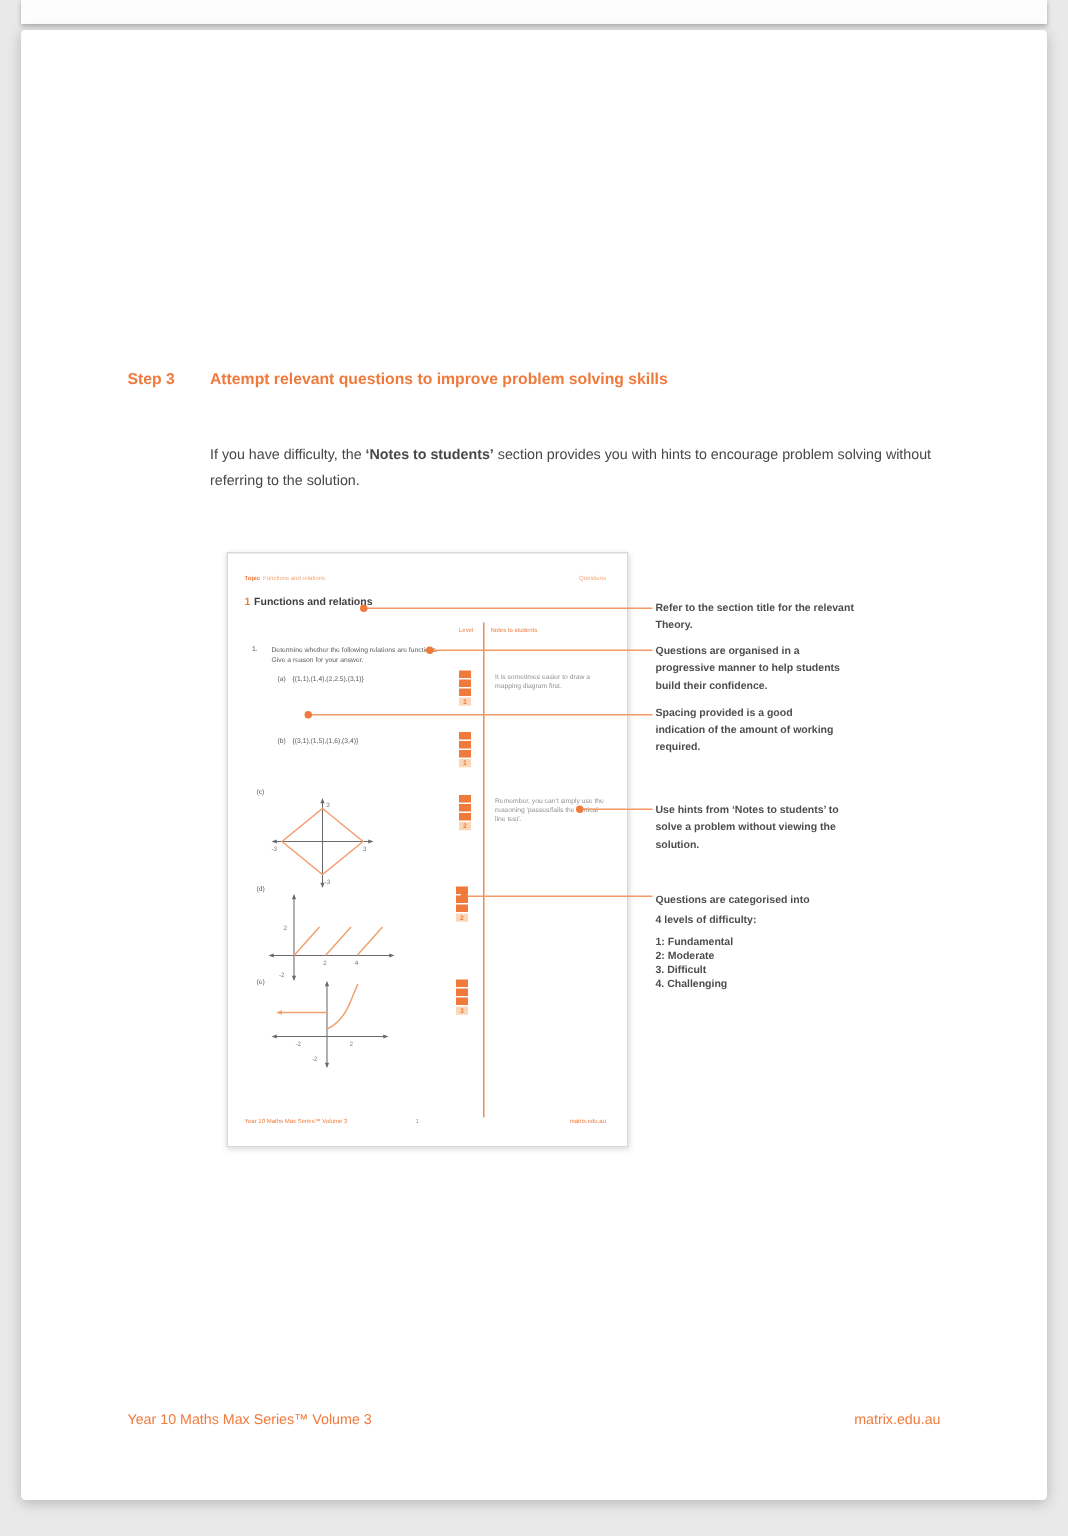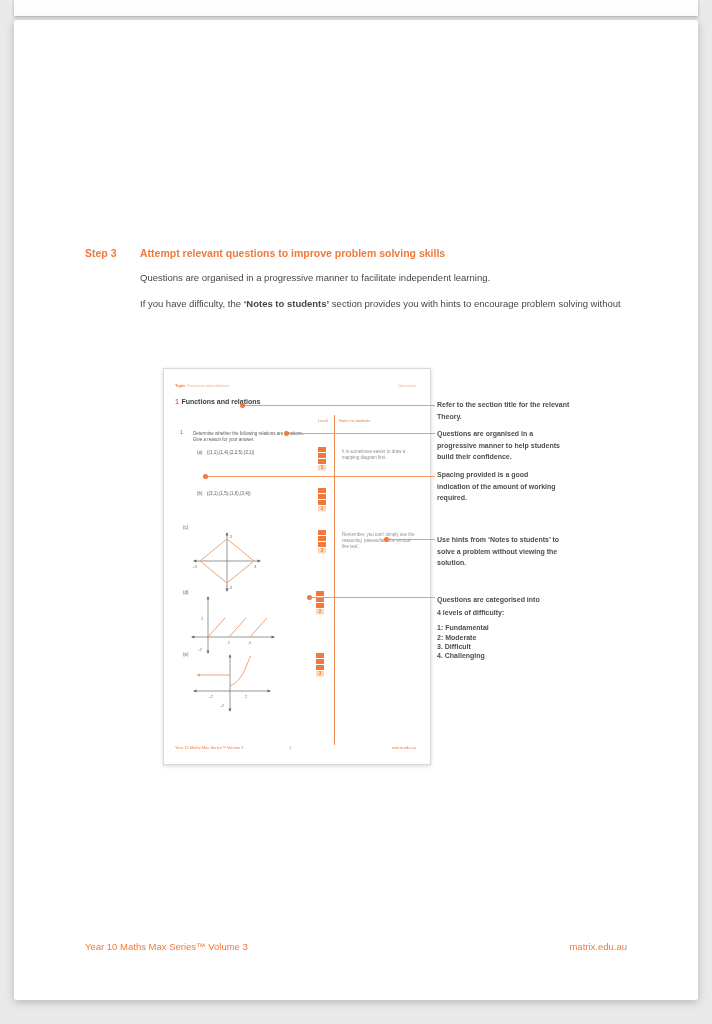--- a/index.html
+++ b/index.html
@@ -10,21 +10,21 @@
   .page{position:absolute;left:14px;top:20px;width:684px;height:980px;background:#ffffff;
         border-radius:3px;box-shadow:0 2px 9px rgba(0,0,0,.22);}
   .b{font-weight:bold;}
 
   
   .step-label{position:absolute;left:71px;top:227px;font-size:10.5px;font-weight:bold;color:#EF7A3C;white-space:nowrap;}
   .step-heading{position:absolute;left:126px;top:227px;font-size:10.5px;font-weight:bold;color:#EF7A3C;white-space:nowrap;}
   .para{position:absolute;left:126px;font-size:9.5px;color:#474747;line-height:17px;white-space:nowrap;}
 
   
-  .mini{position:absolute;left:149px;top:348px;width:266px;height:395px;background:#fff;
+  .mini{position:absolute;left:137px;top:348px;width:266px;height:395px;background:#fff;
         border:1px solid #d9d9d9;box-shadow:0 1px 4px rgba(0,0,0,.16);z-index:1;}
   .mini-inner{position:absolute;left:0;top:0;width:532px;height:790px;transform:scale(.5);transform-origin:0 0;}
   .mp-topic{position:absolute;left:22px;top:28px;font-size:8px;color:#EF7A3C;white-space:nowrap;}
   .mp-topic .lt{color:#f5a77c;font-weight:normal;margin-left:4px;}
   .mp-qhdr{position:absolute;right:28px;top:28px;font-size:8px;color:#f5a77c;}
   .mp-title{position:absolute;left:22px;top:56px;font-size:14px;font-weight:bold;color:#3e3e3e;white-space:nowrap;}
   .mp-title .num{color:#EF7A3C;margin-right:5px;}
   .mp-col{position:absolute;top:98px;font-size:8px;color:#EF7A3C;white-space:nowrap;}
   .mp-divider{position:absolute;left:340px;top:92px;width:2px;height:660px;background:#f08a52;}
   .mp-qnum{position:absolute;left:32px;top:122px;font-size:9px;color:#5a5a5a;}
@@ -64,24 +64,24 @@
 <body>
 
 <div class="stage">
   <div class="prev-page"></div>
 
   <div class="page">
 
     <div class="step-label">Step 3</div>
     <div class="step-heading">Attempt relevant questions to improve problem solving skills</div>
 
-    <div class="para" style="top:249px">Questions are organised in a progressive manner to facilitate independent learning.</div>
 
     <div class="para" style="top:275px">
       <div><span>If you have difficulty, the </span><span class="b">‘Notes to students’</span><span> section provides you with hints to encourage problem solving without</span></div>
+      <div>referring to the solution.</div>
     </div>
 
 
     <div class="mini">
       <div class="mini-inner">
 
         <div class="mp-topic b"><span>Topic</span><span class="lt">Functions and relations</span></div>
         <div class="mp-qhdr">Questions</div>
 
         <div class="mp-title"><span class="num">1</span><span>Functions and relations</span></div>

